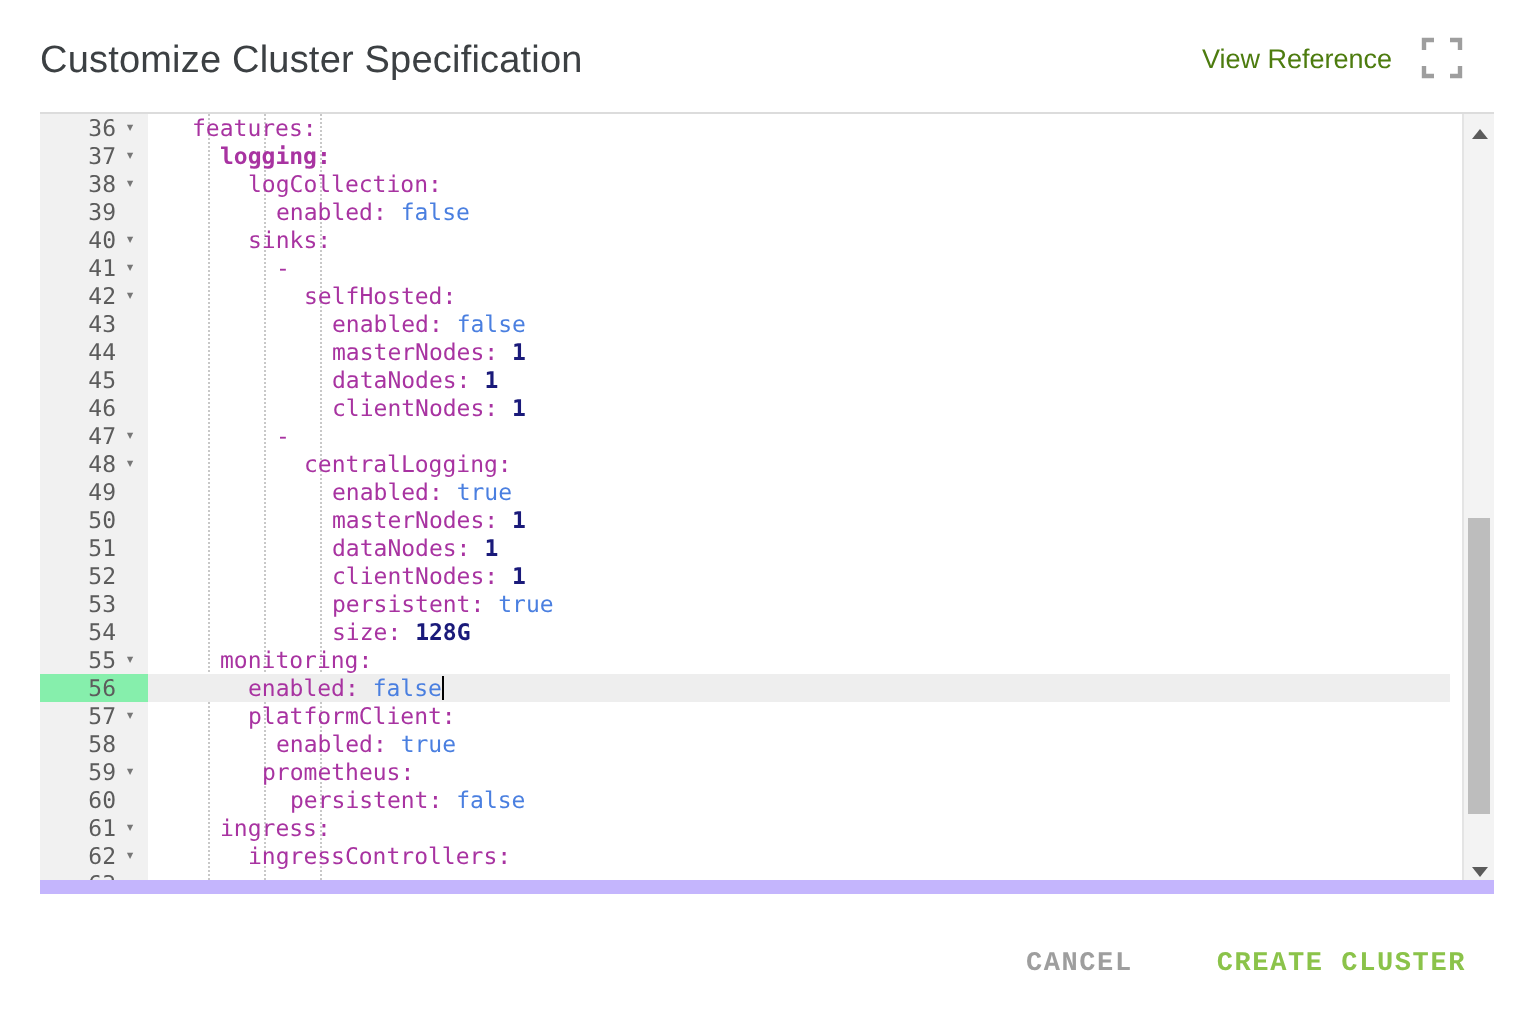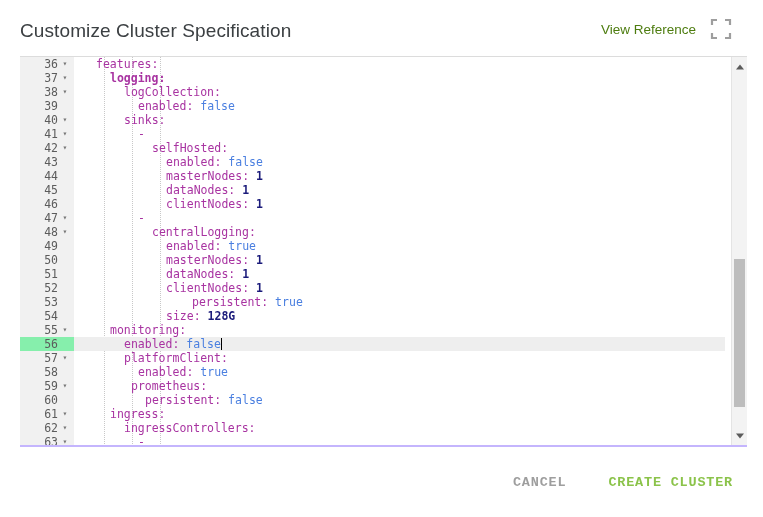--- a/index.html
+++ b/index.html
@@ -57,21 +57,21 @@
 
   
   .editor {
     position: absolute;
     left: 20px;
     top: 56px;
     width: 727px;
     height: 391px;
     background: #ffffff;
     border-top: 1px solid #dcdcdc;
-    border-bottom: 2px solid #c4b5fd;
+    border-bottom: 7px solid #c4b5fd;
     box-sizing: border-box;
     overflow: hidden;
   }
   .code-area {
     position: absolute;
     left: 0; top: 0;
     width: 705px;
     height: 389px;
     overflow: hidden;
   }
@@ -267,21 +267,21 @@
         <div class="line"><div class="gutter">43</div><div class="code" style="padding-left: 92px;"><span class="k">enabled:</span><span class="pl"> </span><span class="b">false</span></div></div>
         <div class="line"><div class="gutter">44</div><div class="code" style="padding-left: 92px;"><span class="k">masterNodes:</span><span class="pl"> </span><span class="n">1</span></div></div>
         <div class="line"><div class="gutter">45</div><div class="code" style="padding-left: 92px;"><span class="k">dataNodes:</span><span class="pl"> </span><span class="n">1</span></div></div>
         <div class="line"><div class="gutter">46</div><div class="code" style="padding-left: 92px;"><span class="k">clientNodes:</span><span class="pl"> </span><span class="n">1</span></div></div>
         <div class="line"><div class="gutter">47<span class="fold">▾</span></div><div class="code" style="padding-left: 64px;"><span class="d">-</span></div></div>
         <div class="line"><div class="gutter">48<span class="fold">▾</span></div><div class="code" style="padding-left: 78px;"><span class="k">centralLogging:</span></div></div>
         <div class="line"><div class="gutter">49</div><div class="code" style="padding-left: 92px;"><span class="k">enabled:</span><span class="pl"> </span><span class="b">true</span></div></div>
         <div class="line"><div class="gutter">50</div><div class="code" style="padding-left: 92px;"><span class="k">masterNodes:</span><span class="pl"> </span><span class="n">1</span></div></div>
         <div class="line"><div class="gutter">51</div><div class="code" style="padding-left: 92px;"><span class="k">dataNodes:</span><span class="pl"> </span><span class="n">1</span></div></div>
         <div class="line"><div class="gutter">52</div><div class="code" style="padding-left: 92px;"><span class="k">clientNodes:</span><span class="pl"> </span><span class="n">1</span></div></div>
-        <div class="line"><div class="gutter">53</div><div class="code" style="padding-left: 92px; margin-left: 26px;"><span class="k">persistent:</span><span class="pl"> </span><span class="b">true</span></div></div>
+        <div class="line"><div class="gutter">53</div><div class="code" style="padding-left: 92px;"><span class="k">persistent:</span><span class="pl"> </span><span class="b">true</span></div></div>
         <div class="line"><div class="gutter">54</div><div class="code" style="padding-left: 92px;"><span class="k">size:</span><span class="pl"> </span><span class="n">128G</span></div></div>
         <div class="line"><div class="gutter">55<span class="fold">▾</span></div><div class="code" style="padding-left: 36px;"><span class="k">monitoring:</span></div></div>
         <div class="line active"><div class="gutter">56</div><div class="code" style="padding-left: 50px;"><span class="k">enabled:</span><span class="pl"> </span><span class="b">false</span><span class="caret"></span></div></div>
         <div class="line"><div class="gutter">57<span class="fold">▾</span></div><div class="code" style="padding-left: 50px;"><span class="k">platformClient:</span></div></div>
         <div class="line"><div class="gutter">58</div><div class="code" style="padding-left: 64px;"><span class="k">enabled:</span><span class="pl"> </span><span class="b">true</span></div></div>
         <div class="line"><div class="gutter">59<span class="fold">▾</span></div><div class="code" style="padding-left: 57px;"><span class="k">prometheus:</span></div></div>
         <div class="line"><div class="gutter">60</div><div class="code" style="padding-left: 71px;"><span class="k">persistent:</span><span class="pl"> </span><span class="b">false</span></div></div>
         <div class="line"><div class="gutter">61<span class="fold">▾</span></div><div class="code" style="padding-left: 36px;"><span class="k">ingress:</span></div></div>
         <div class="line"><div class="gutter">62<span class="fold">▾</span></div><div class="code" style="padding-left: 50px;"><span class="k">ingressControllers:</span></div></div>
         <div class="line"><div class="gutter">63<span class="fold">▾</span></div><div class="code" style="padding-left: 64px;"><span class="d">-</span></div></div>

